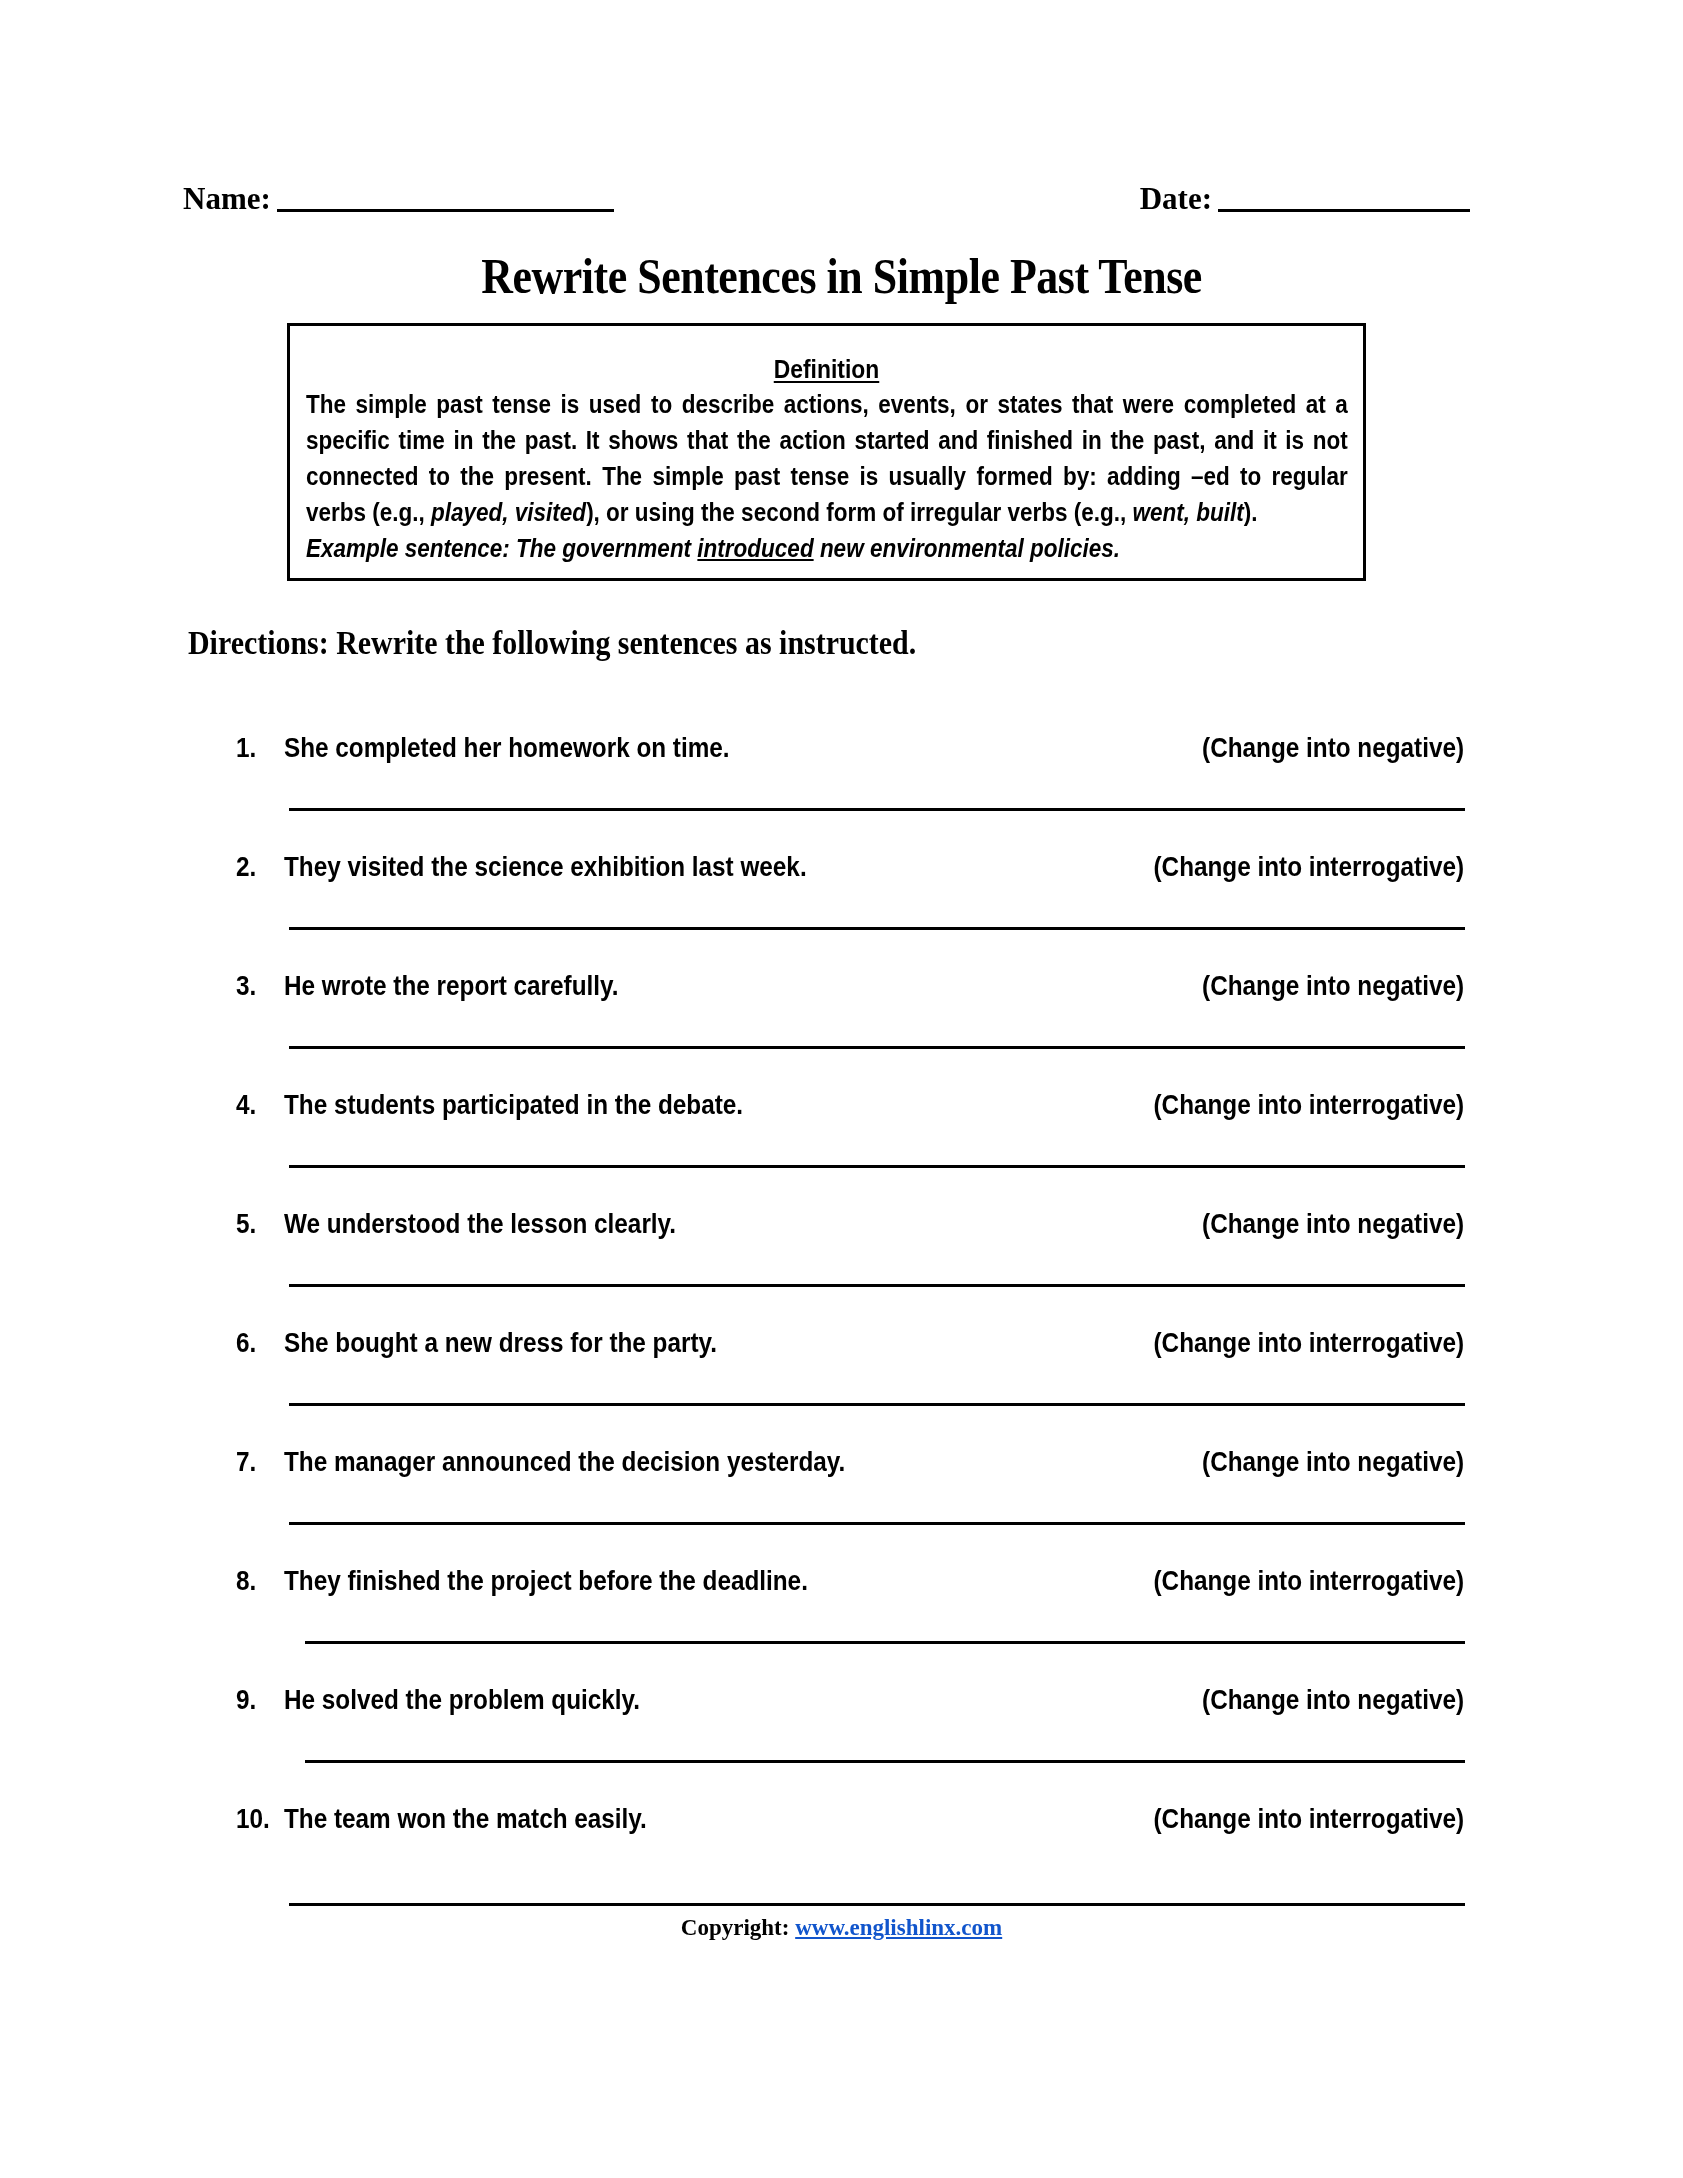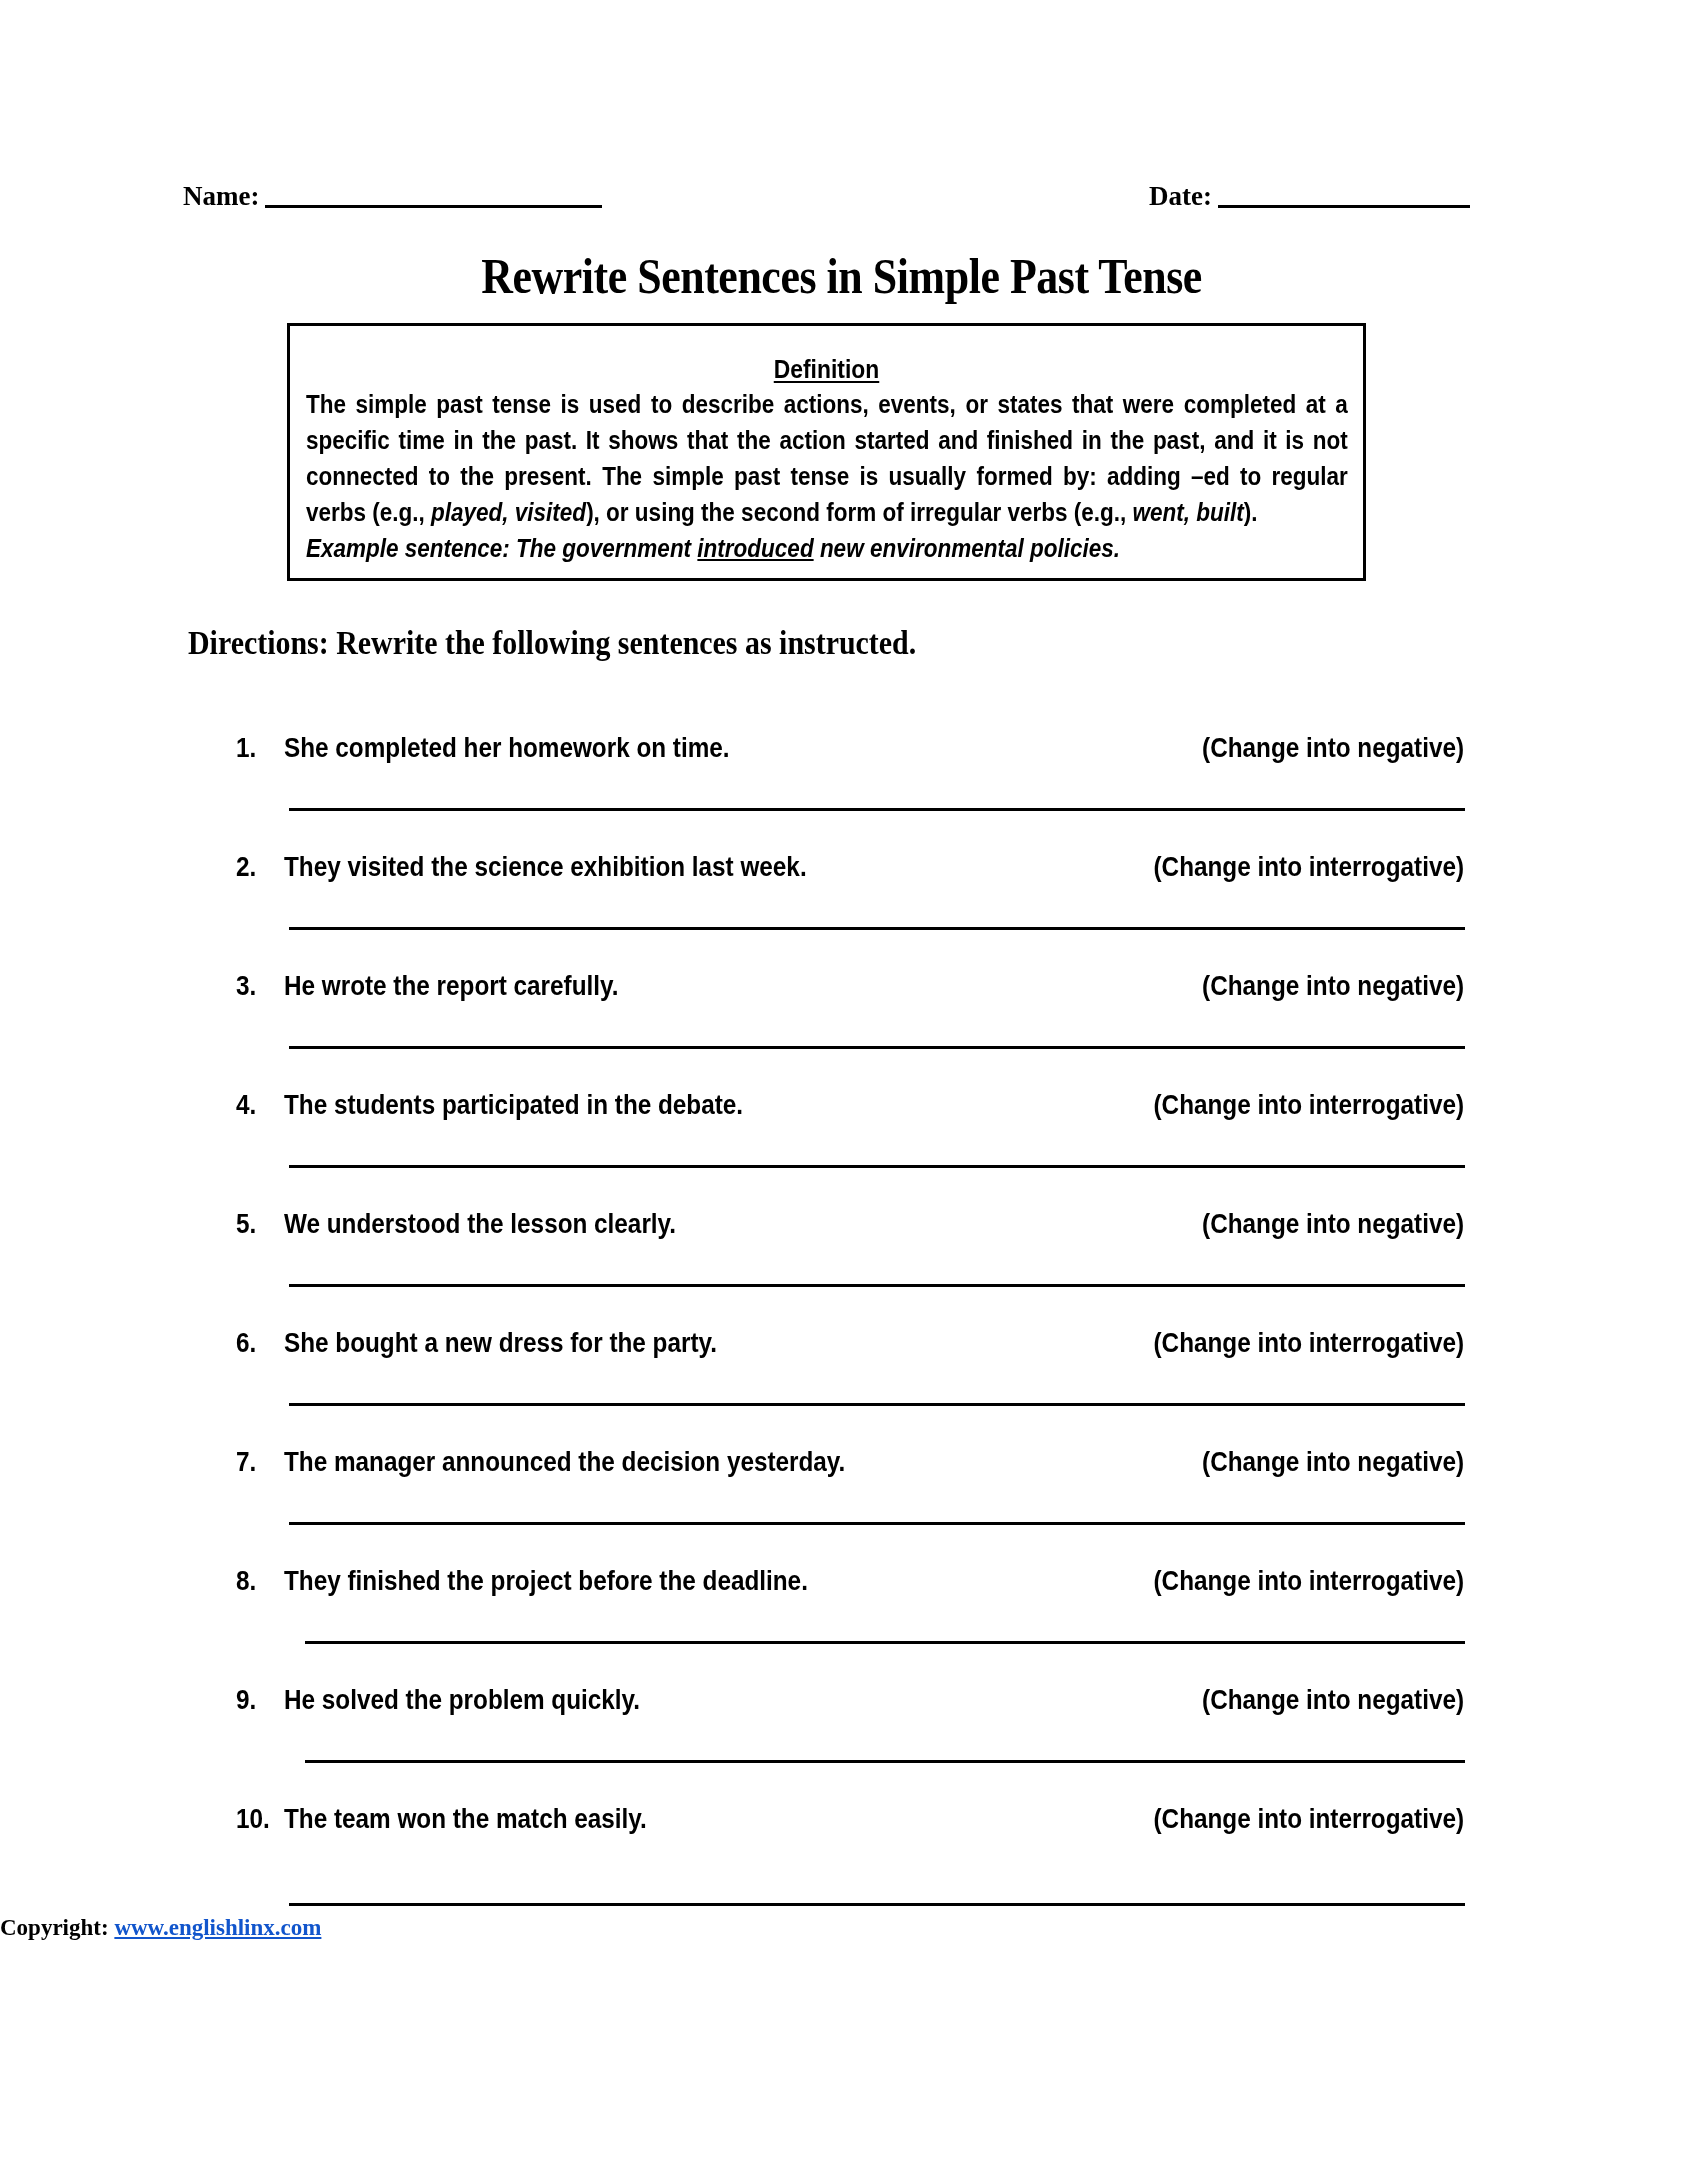--- a/index.html
+++ b/index.html
@@ -34,21 +34,21 @@
     justify-content: space-between;
   }
   .field {
     display: flex;
     align-items: flex-end;
     white-space: nowrap;
   }
   .field-label {
     font-family: "Liberation Serif", serif;
     font-weight: bold;
-    font-size: 27px;
+    font-size: 31px;
     line-height: 1;
     letter-spacing: 0px;
   }
   .field-rule {
     display: inline-block;
     border-bottom: 3px solid #000;
     margin-left: 6px;
     margin-bottom: 2px;
     height: 1px;
   }
@@ -208,20 +208,21 @@
     top: 1903px;
     width: 1176px;
     border-bottom: 3px solid #000;
     height: 0;
   }
   .footer-text {
     position: absolute;
     left: 0;
     top: 1913px;
     width: 1683px;
+    text-align: center;
     font-family: "Liberation Serif", serif;
     font-weight: bold;
     font-size: 23px;
     line-height: 30px;
   }
   .footer-text .link {
     color: #1155cc;
     text-decoration: underline;
     text-underline-offset: 2px;
   }

